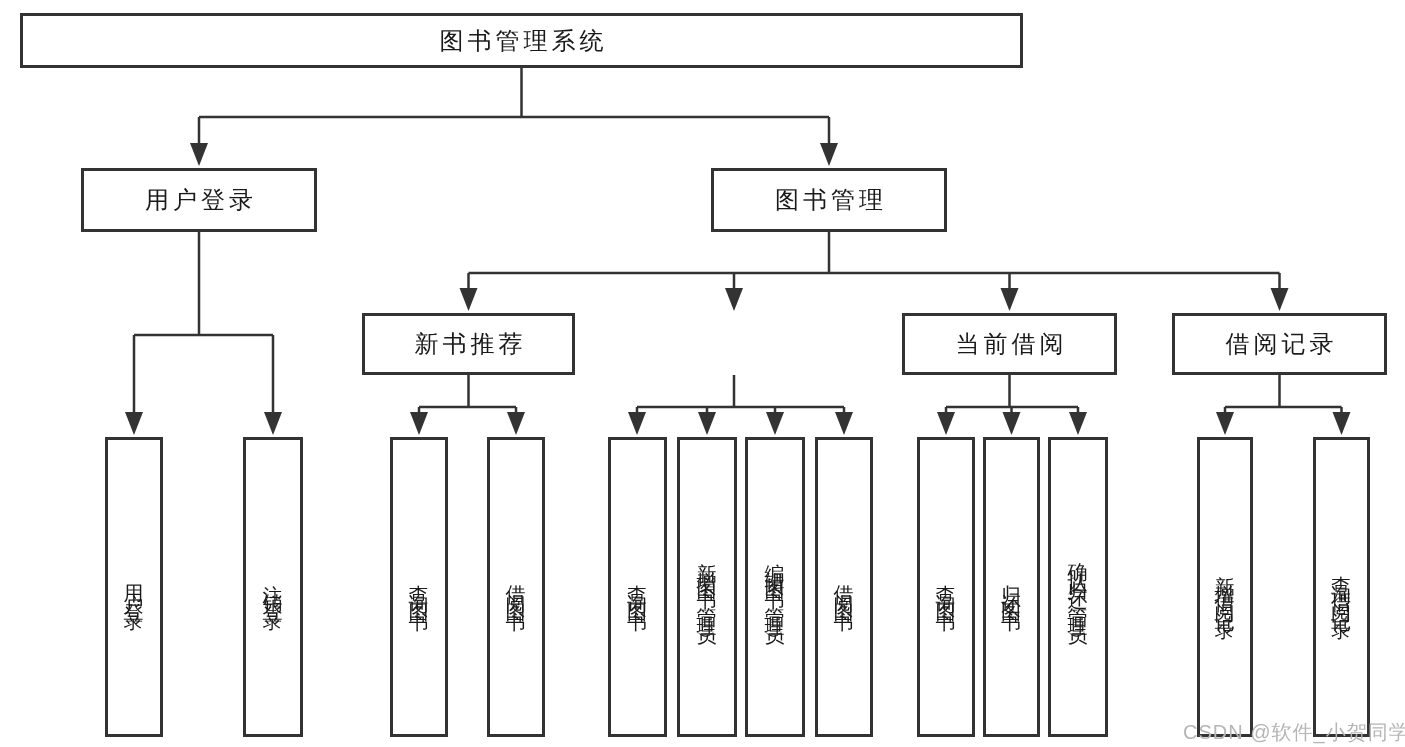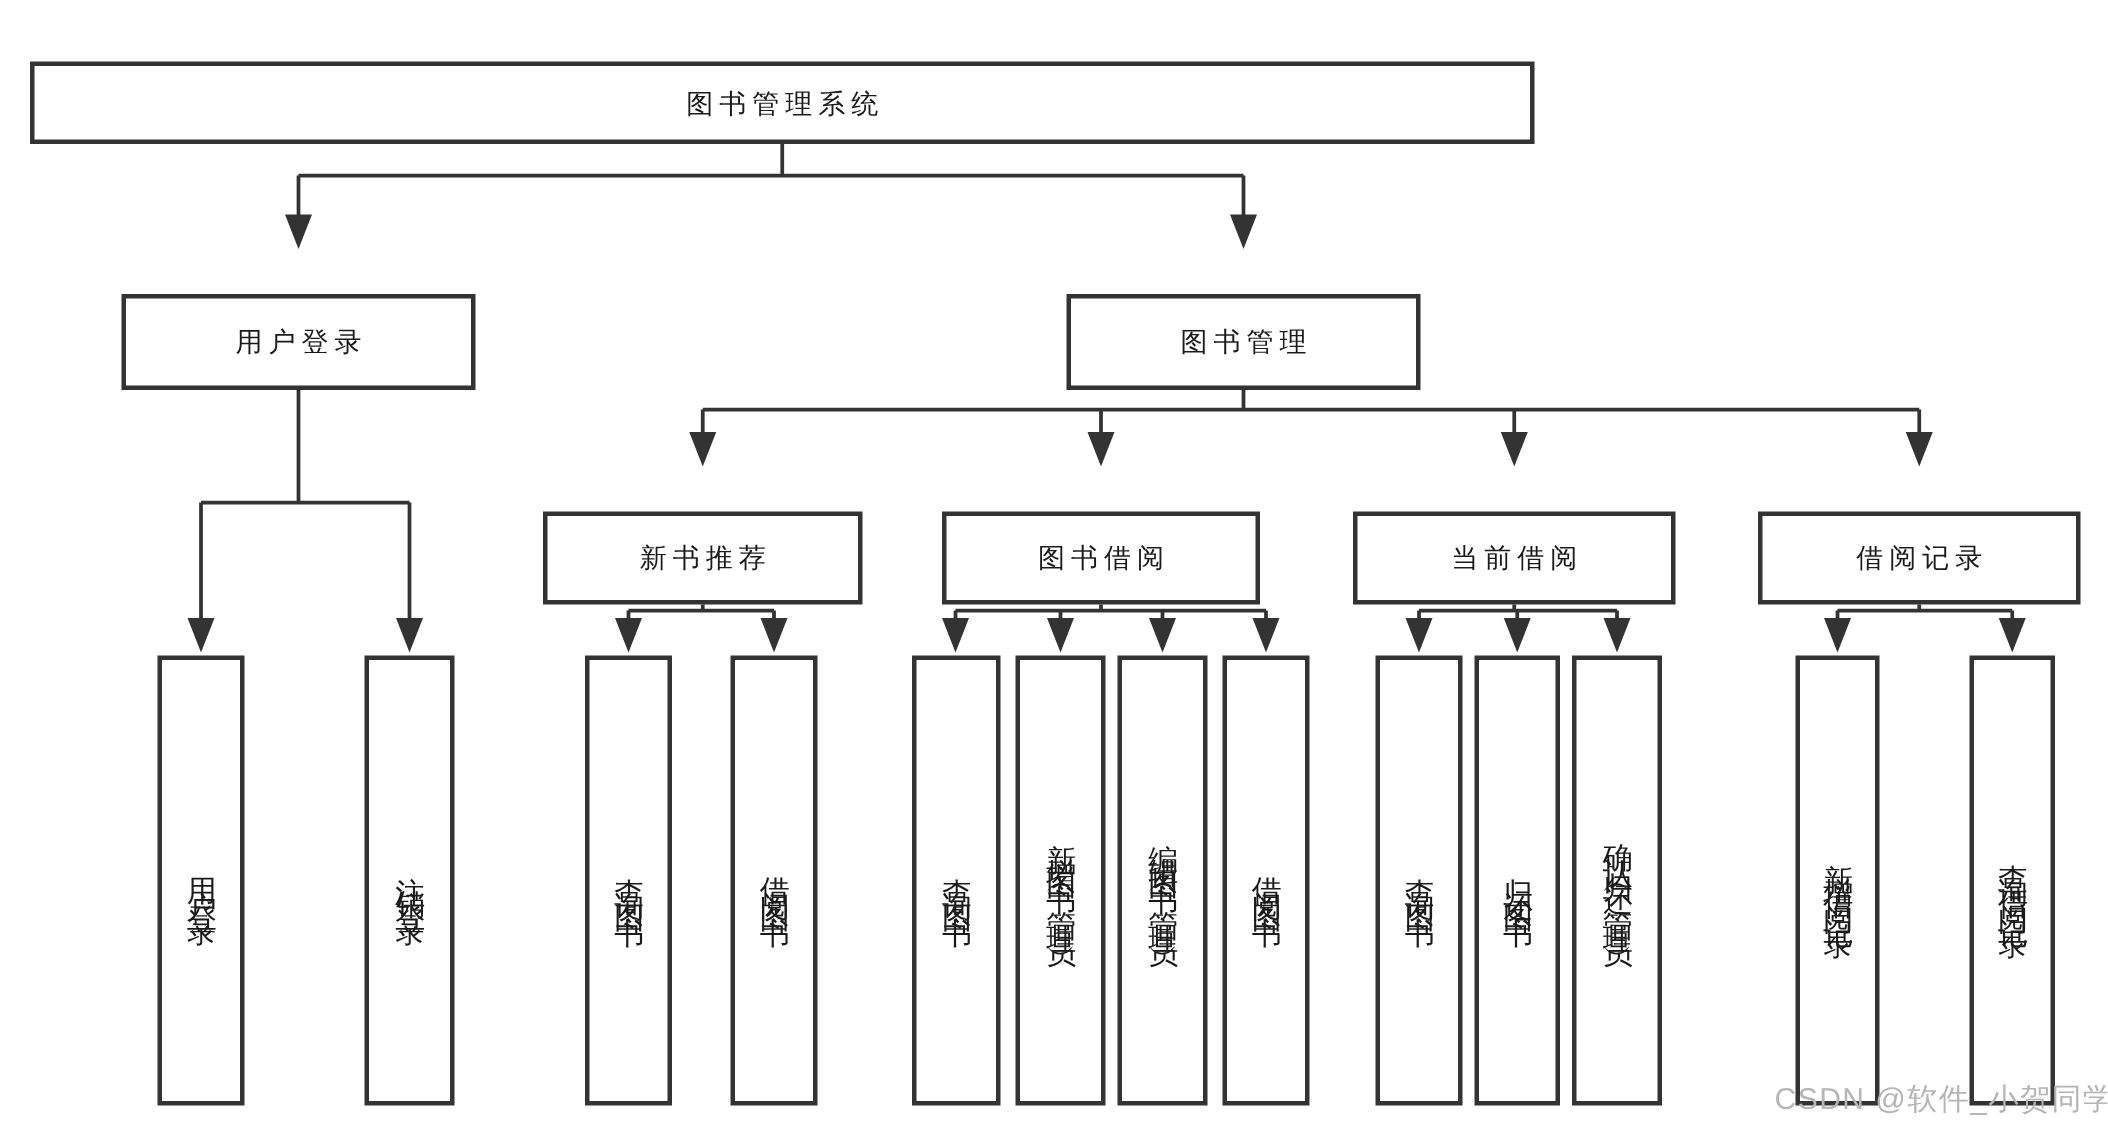--- a/index.html
+++ b/index.html
@@ -19,25 +19,24 @@
     pointer-events: none;
   }
   .hnode {
     position: absolute;
     box-sizing: border-box;
     background: #ffffff;
     border: 3px solid #333333;
     display: flex;
     align-items: center;
     justify-content: center;
-    font-size: 18px;
+    font-size: 24px;
     letter-spacing: 4px;
     text-indent: 4px;
     white-space: nowrap;
-    margin-top: 28px;
   }
   .vnode {
     position: absolute;
     box-sizing: border-box;
     background: #ffffff;
     border: 3px solid #333333;
     display: flex;
     align-items: center;
     justify-content: center;
     font-size: 20px;
@@ -117,23 +116,20 @@
   <div class="hnode" style="left:81px; top:168px; width:236px; height:64px;">
     <span>用户登录</span>
   </div>
   <div class="hnode" style="left:362px; top:313px; width:213px; height:62px;">
     <span>新书推荐</span>
   </div>
 
   <div class="hnode" style="left:711px; top:168px; width:236px; height:64px;">
     <span>图书管理</span>
   </div>
-  <div class="hnode" style="left:628px; top:313px; width:212px; height:62px;">
-    <span>图书借阅</span>
-  </div>
   <div class="hnode" style="left:1172px; top:313px; width:215px; height:62px;">
     <span>借阅记录</span>
   </div>
   <div class="hnode" style="left:902px; top:313px; width:215px; height:62px;">
     <span>当前借阅</span>
   </div>
 
   <div class="vnode" style="left:105px; top:437px; width:58px; height:300px;">
     <span class="vtext">用户登录</span>
   </div>

